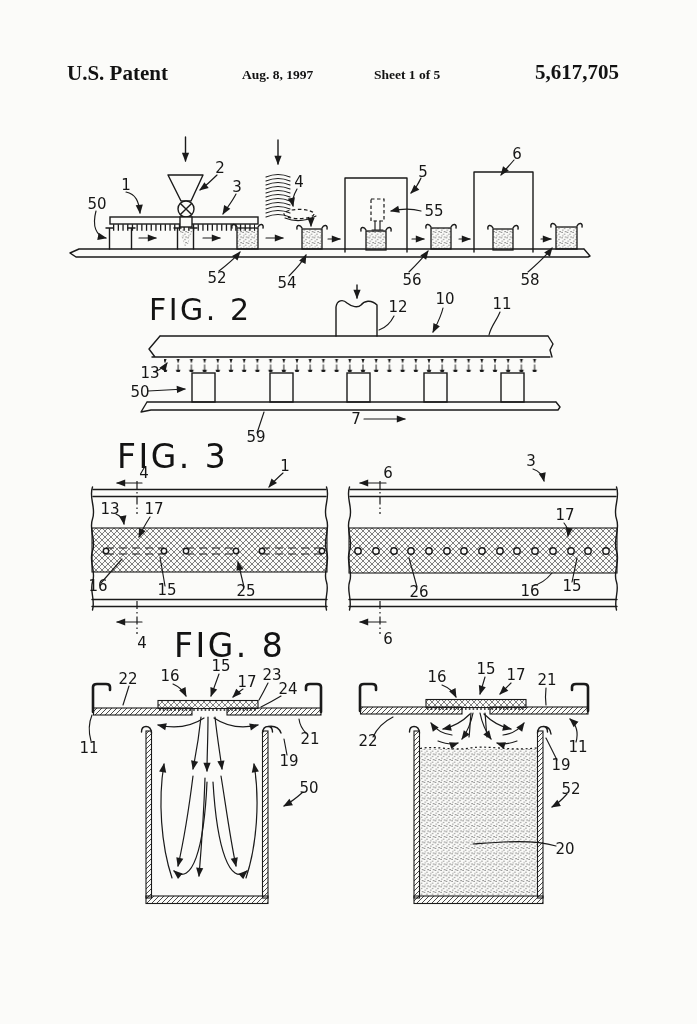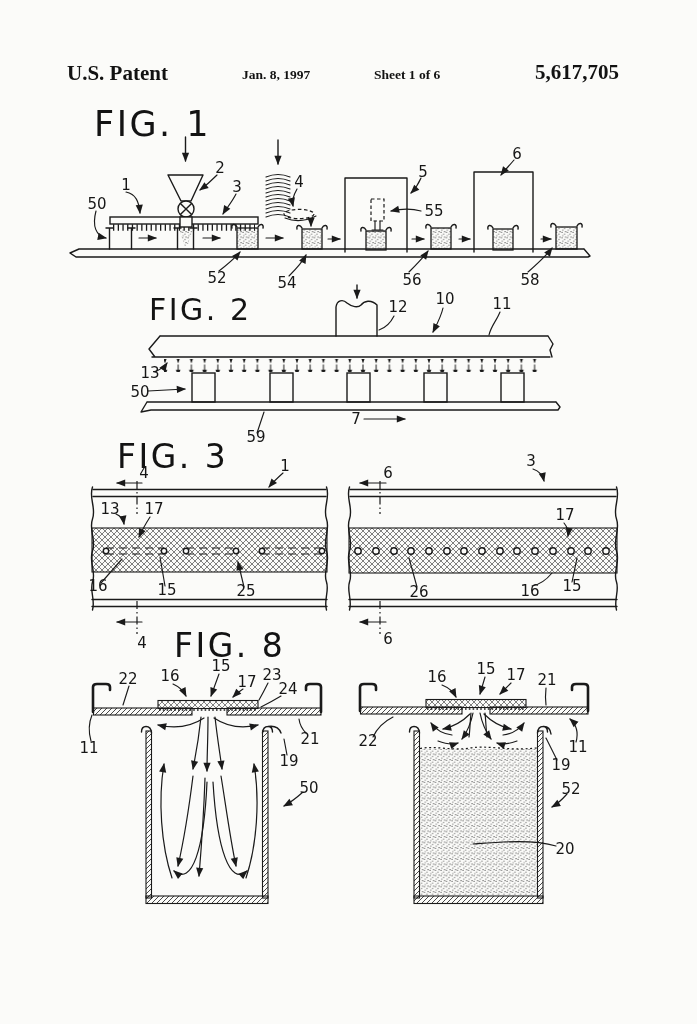--- a/index.html
+++ b/index.html
@@ -48,25 +48,24 @@
         <path d="M0,5 L5,0" stroke="#1a1a1a" stroke-width="0.8" fill="none"></path>
       </pattern>
       <pattern id="parr" width="13.2" height="13" patternUnits="userSpaceOnUse">
         <line x1="6.6" y1="0.5" x2="6.6" y2="6.5" stroke="#1a1a1a" stroke-width="1"></line>
         <path d="M4.3,5.8 L6.6,12.6 L8.9,5.8 Z" fill="#1a1a1a"></path>
       </pattern>
     </defs>
   </svg>
 
   <div class="hdr hdr-big" style="left:67px;top:61px">U.S. Patent</div>
-  <div class="hdr hdr-small" style="left:242px;top:67px">Jan. 8, 1997</div>
-  <div class="hdr hdr-small" style="left:374px;top:67px">Sheet 1 of 6</div>
+  <div class="hdr hdr-small" style="left:242px;top:67px">Aug. 8, 1997</div>
+  <div class="hdr hdr-small" style="left:374px;top:67px">Sheet 1 of 5</div>
   <div class="hdr hdr-big" style="left:535px;top:60px">5,617,705</div>
 
-  <div class="figtitle" style="left:94px;top:104px;font-size:35px">FIG. 1</div>
   <div class="figtitle" style="left:149px;top:292px;font-size:30px">FIG. 2</div>
   <div class="figtitle" style="left:117px;top:437px;font-size:33px">FIG. 3</div>
   <div class="figtitle" style="left:174px;top:626px;font-size:33px">FIG. 8</div>
 
   <svg class="fig" style="left:60px;top:96px" width="585" height="200" viewBox="60 96 585 200">
     <g>
       <path class="ln" d="M79,249 H584 M76,257 H588 M79,249 L70,253 L76,257 M584,249 L590,256 L588,257"></path>
     </g>
     <g>
       <rect class="shp" x="110" y="217" width="148" height="7"></rect>

